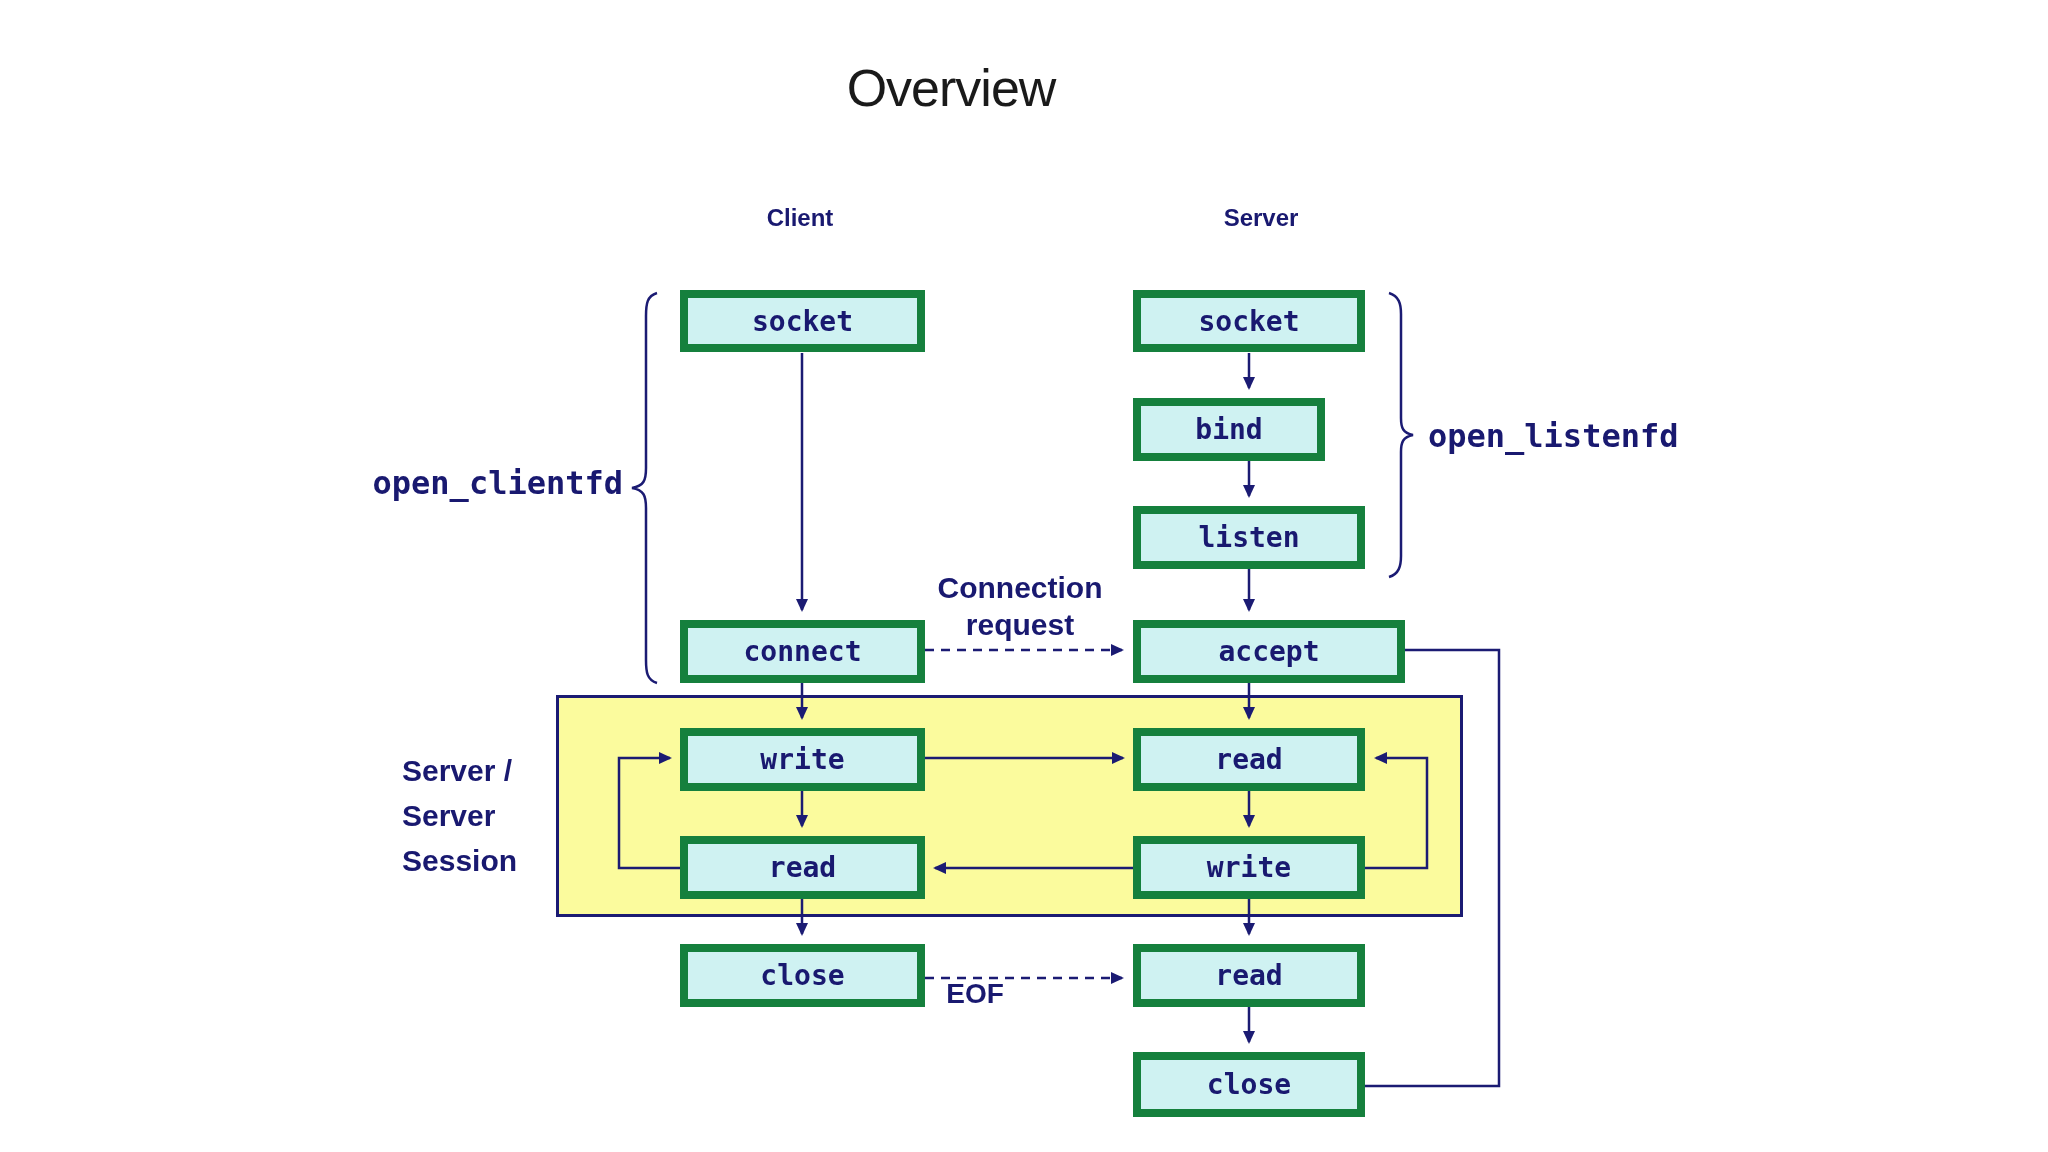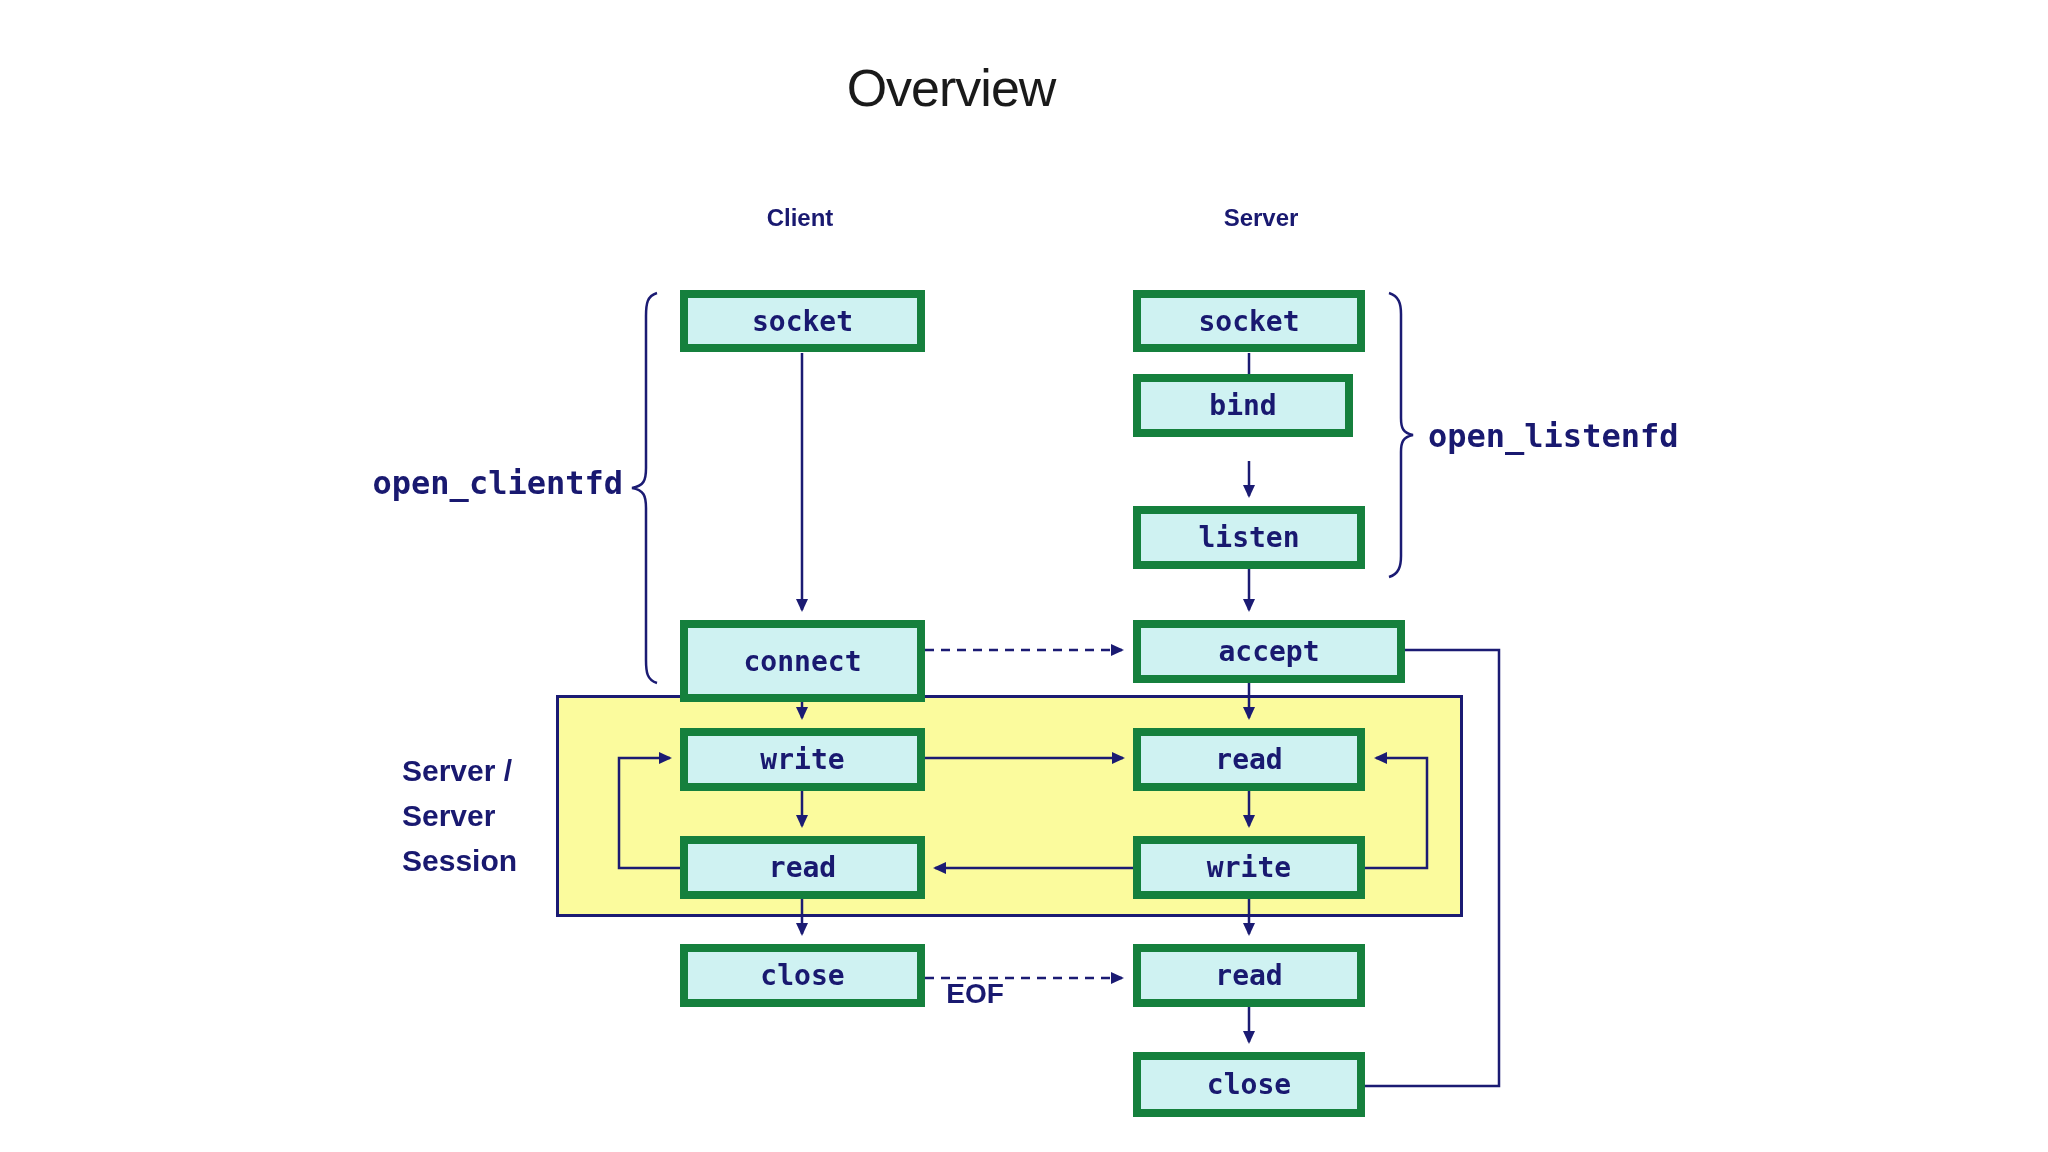--- a/index.html
+++ b/index.html
@@ -103,37 +103,41 @@
 
       <path d="M925 978 L1122 978" stroke-dasharray="9 7" marker-end="url(#arr)"></path>
 
       <path d="M657 293 C647 296 646 304 646 316 L646 468 C646 480 644 486 632 488 C644 490 646 496 646 508 L646 660 C646 672 647 680 657 683"></path>
 
       <path d="M1389 293 C1399 296 1401 304 1401 314 L1401 418 C1401 428 1403 433 1413 435 C1403 437 1401 442 1401 452 L1401 556 C1401 566 1399 574 1389 577"></path>
     </g>
   </svg>
 
   <div class="box" style="left:680px;top:290px;width:245px;height:62px">socket</div>
-  <div class="box" style="left:680px;top:620px;width:245px;height:82px">connect</div>
+  <div class="box" style="left:680px;top:620px;width:245px;height:63px">connect</div>
   <div class="box" style="left:680px;top:728px;width:245px;height:63px">write</div>
   <div class="box" style="left:680px;top:836px;width:245px;height:63px">read</div>
   <div class="box" style="left:680px;top:944px;width:245px;height:63px">close</div>
 
   <div class="box" style="left:1133px;top:290px;width:232px;height:62px">socket</div>
-  <div class="box" style="left:1133px;top:374px;width:220px;height:63px">bind</div>
+  <div class="box" style="left:1133px;top:398px;width:192px;height:63px">bind</div>
   <div class="box" style="left:1133px;top:506px;width:232px;height:63px">listen</div>
   <div class="box" style="left:1133px;top:620px;width:272px;height:63px">accept</div>
   <div class="box" style="left:1133px;top:728px;width:232px;height:63px">read</div>
   <div class="box" style="left:1133px;top:836px;width:232px;height:63px">write</div>
   <div class="box" style="left:1133px;top:944px;width:232px;height:63px">read</div>
   <div class="box" style="left:1133px;top:1052px;width:232px;height:65px">close</div>
 
   <div id="open-clientfd" class="abs mono-label">open_clientfd</div>
   <div id="open-listenfd" class="abs mono-label">open_listenfd</div>
 
+  <div id="connection-request" class="abs sans-label">
+    <div>Connection</div>
+    <div>request</div>
+  </div>
 
   <div id="eof-label" class="abs sans-label">EOF</div>
 
   <div id="session-label" class="abs sans-label">
     <div>Server /</div>
     <div>Server</div>
     <div>Session</div>
   </div>
 
 </div>

